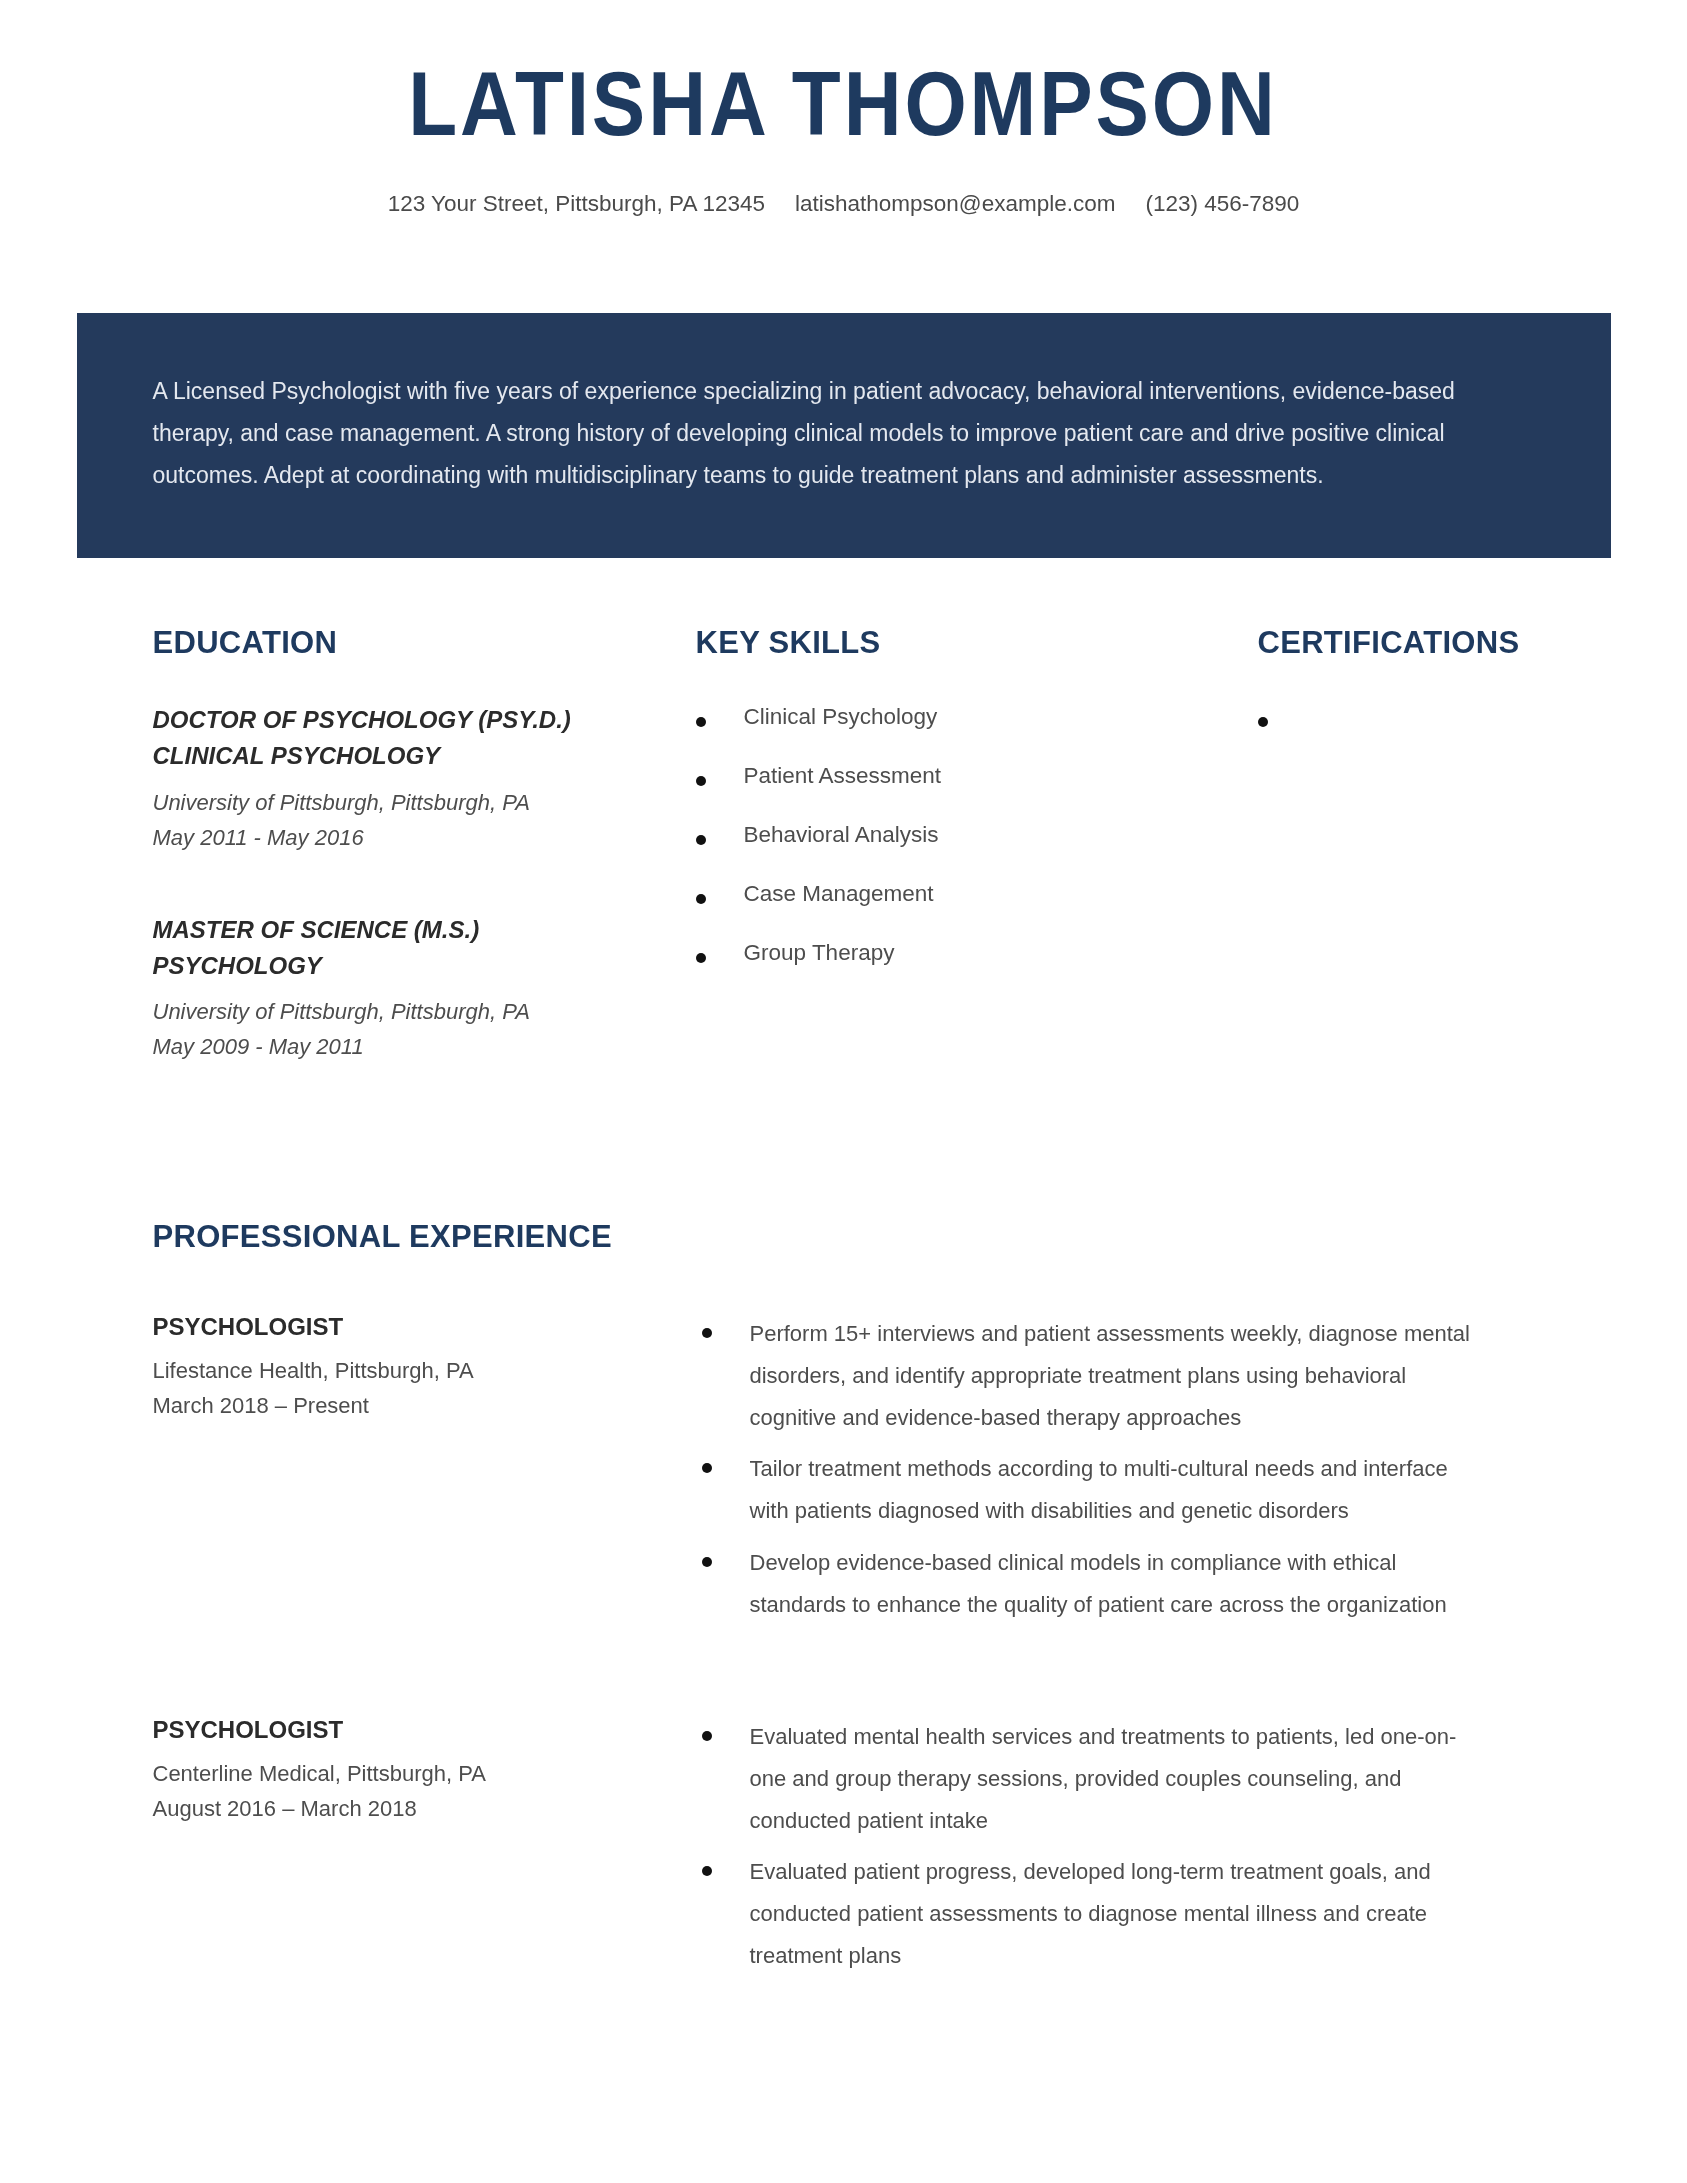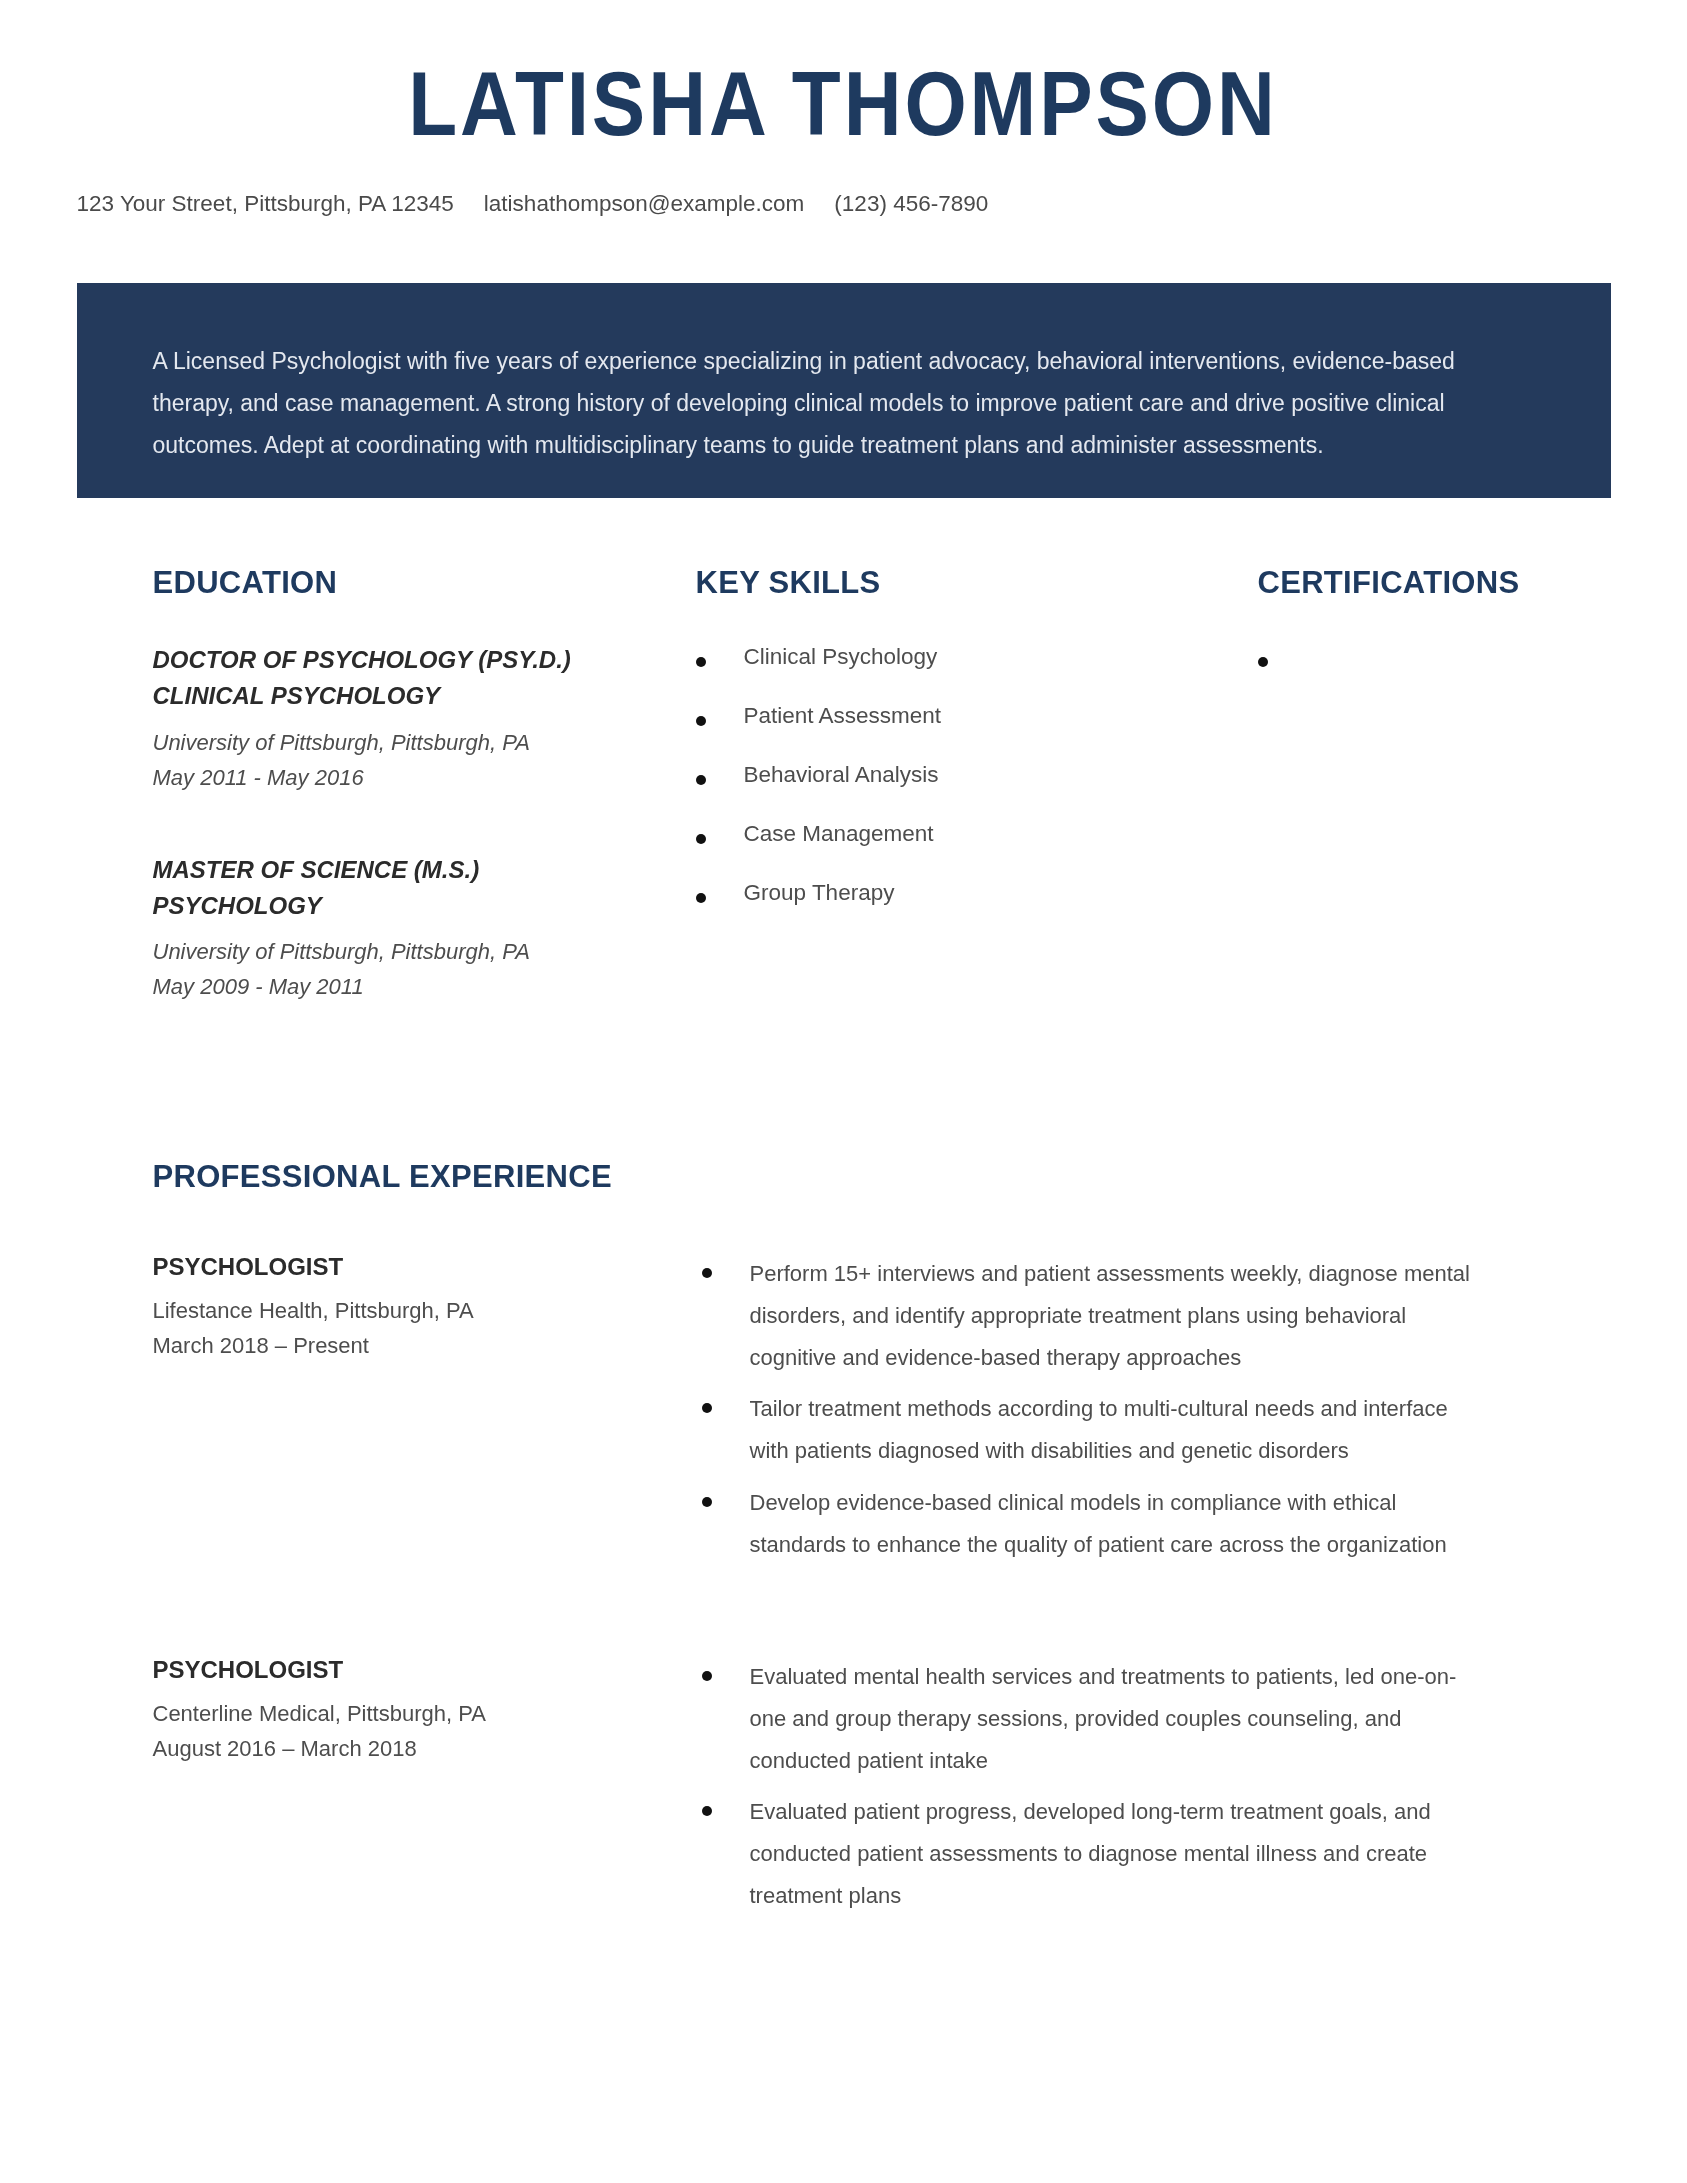--- a/index.html
+++ b/index.html
@@ -9,26 +9,26 @@
     font-family:"Liberation Sans", sans-serif;
     color:var(--body-text, #4d4d4d);
   }
 
   
   .header { padding-top:58px; text-align:center; }
   .name { margin:0; line-height:1; font-size:91px; font-weight:700;
           color:var(--heading-navy, #1e3a5f); }
   .name-text { display:inline-block; transform:scaleX(.88); transform-origin:center;
                letter-spacing:3.3px; white-space:nowrap; }
-  .contact { margin-top:42px; display:flex; justify-content:flex-start; gap:30px;
+  .contact { margin-top:42px; display:flex; justify-content:center; gap:30px;
              font-size:22.5px; color:#4a4a4a; }
 
   
-  .banner { margin-top:66px; background:var(--accent-navy, #243a5c);
-            padding:57px 76px 32px 76px; }
+  .banner { margin-top:96px; background:var(--accent-navy, #243a5c);
+            padding:57px 76px 62px 76px; }
   .summary { margin:0; max-width:1542px; font-size:23px; line-height:42px;
              color:var(--banner-text, #e4e8ef); font-weight:400; }
 
   
   h2.sec-title { margin:0; font-size:31px; font-weight:700; letter-spacing:0.3px;
                  color:var(--heading-navy, #1e3a5f); }
 
   
   .columns { margin-top:67px; padding:0 76px; display:grid;
              grid-template-columns:543px 562px 1fr; }

